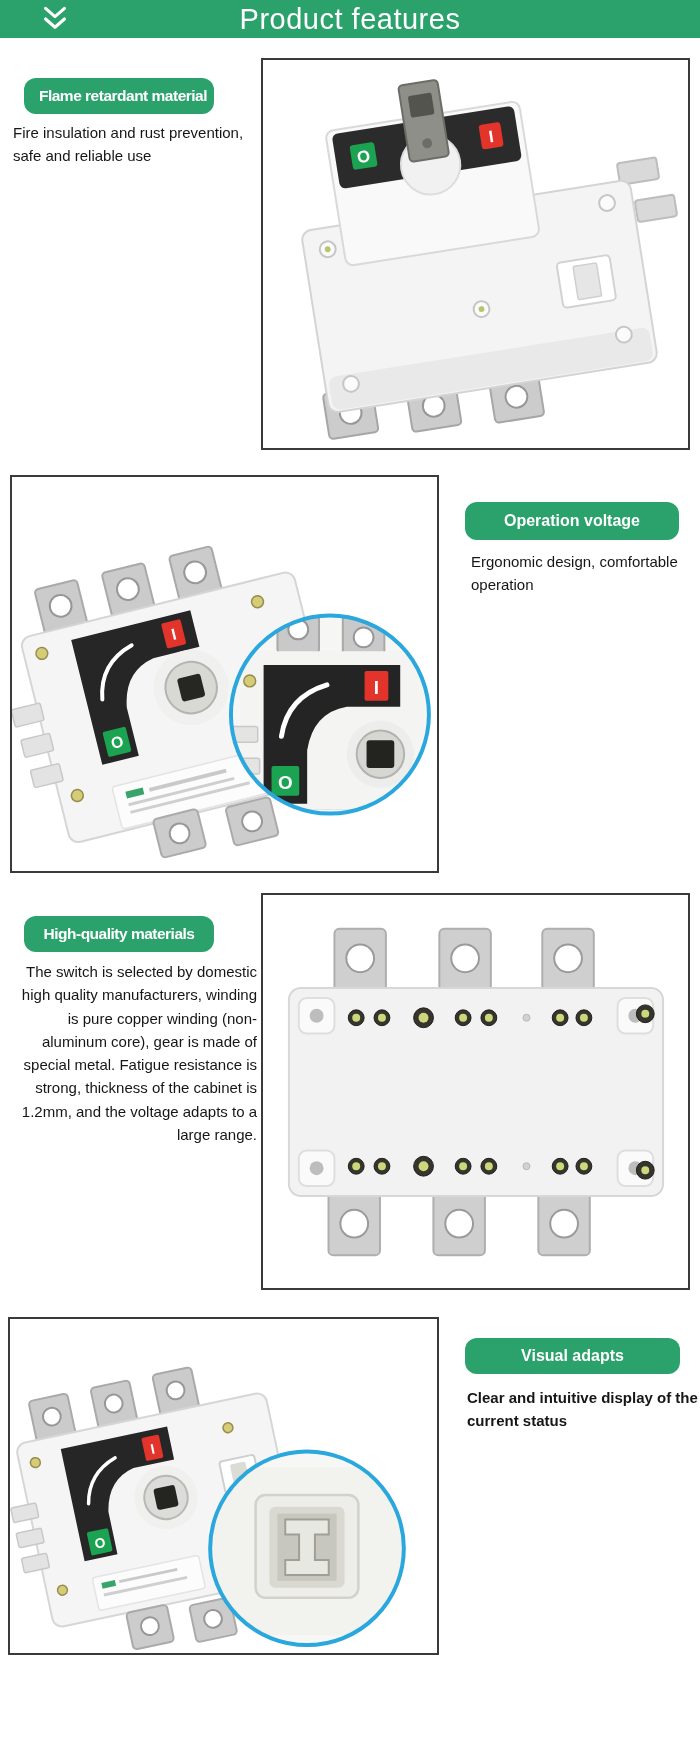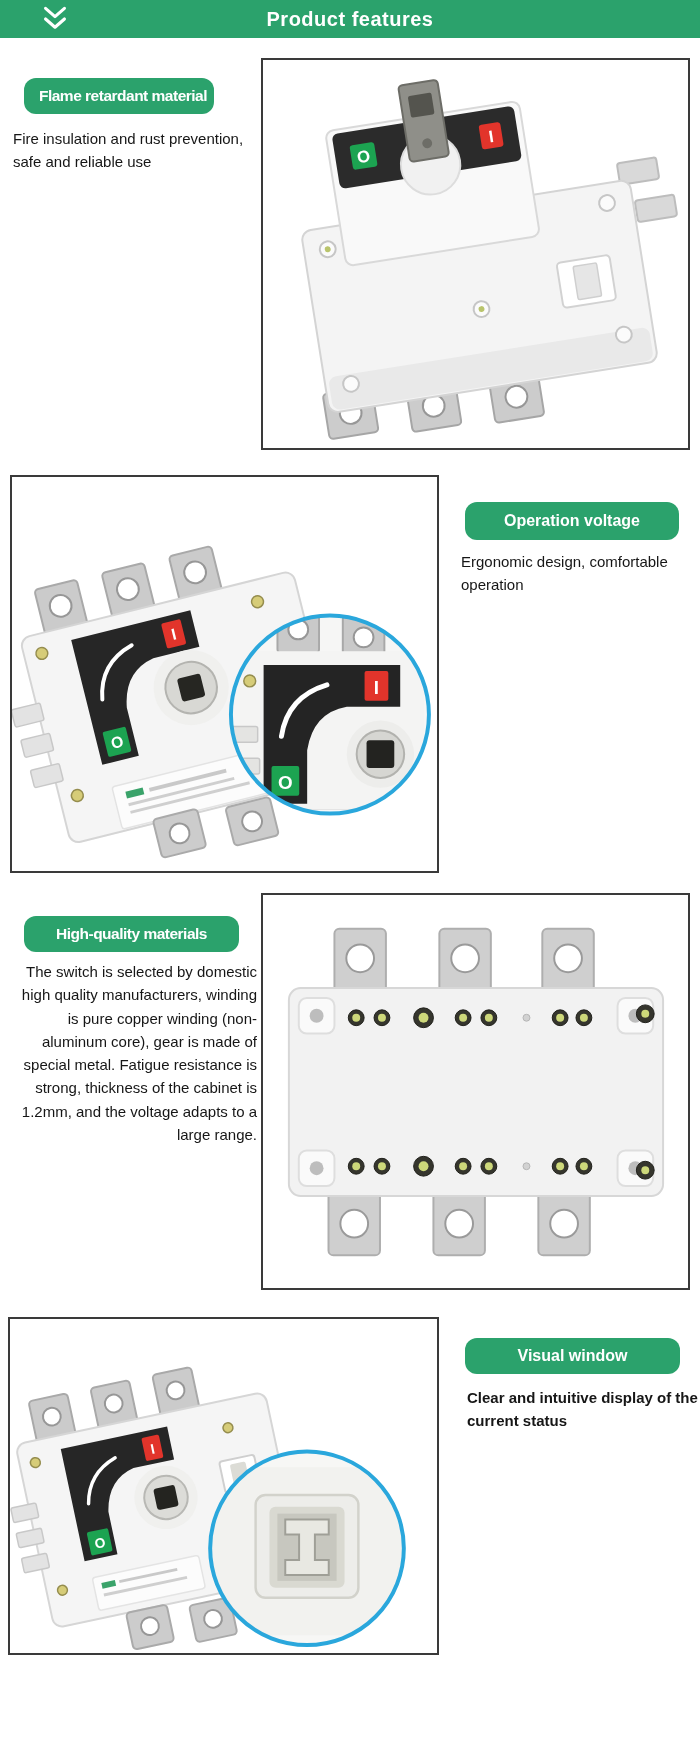--- a/index.html
+++ b/index.html
@@ -4,21 +4,21 @@
 <style>
   * { margin:0; padding:0; box-sizing:border-box; }
   html,body { background:#ffffff; }
   .page {
     position:relative; width:700px; height:1750px; background:#ffffff;
     font-family:"Liberation Sans", sans-serif; overflow:hidden;
   }
   
   .hdr { position:absolute; left:0; top:0; width:700px; height:38px;
          background:#2ba26c; display:flex; align-items:center; justify-content:center; }
-  .hdr-title { color:#ffffff; font-size:20px; font-weight:bold; letter-spacing:0.5px; }
+  .hdr-title { color:#ffffff; font-size:29px; font-weight:normal; letter-spacing:0.5px; }
   .hdr-chev { position:absolute; left:42px; top:6px; width:26px; height:26px; }
   
   .badge { position:absolute; background:#2ba26c; color:#ffffff; font-weight:bold;
            font-size:16px; border-radius:12px; display:flex; align-items:center;
            justify-content:center; text-align:center; white-space:nowrap; }
   .badge.narrow { letter-spacing:-0.5px; font-size:15.5px; }
   
   .desc { position:absolute; color:#161616; font-size:15px; line-height:1.5; }
   
   .imgbox { position:absolute; background:#ffffff; border:2px solid #3a3a3a; overflow:hidden; }
@@ -32,21 +32,21 @@
 
   <div class="hdr">
     <svg class="hdr-chev" viewBox="0 0 22 22">
       <path d="M3 2 L11 9 L19 2" fill="none" stroke="#ffffff" stroke-width="2.6" stroke-linecap="round" stroke-linejoin="round"></path>
       <path d="M3 11 L11 18 L19 11" fill="none" stroke="#ffffff" stroke-width="2.6" stroke-linecap="round" stroke-linejoin="round"></path>
     </svg>
     <div class="hdr-title">Product features</div>
   </div>
 
   <div class="badge narrow" style="left:24px; top:78px; width:190px; height:36px;padding-left:8px;">Flame retardant material</div>
-  <div class="desc" style="left:13px; top:128px; width:248px;">Fire insulation and rust prevention, safe and reliable use</div>
+  <div class="desc" style="left:13px; top:122px; width:248px;">Fire insulation and rust prevention, safe and reliable use</div>
 
   <div class="imgbox" style="left:261px; top:58px; width:429px; height:392px;">
     <svg viewBox="0 0 429 392">
       <g transform="rotate(-9 215 210)">
 
         <g fill="#cccccc" stroke="#a6a6a6" stroke-width="2">
           <rect x="42" y="312" width="50" height="46" rx="4"></rect>
           <rect x="126" y="318" width="50" height="46" rx="4"></rect>
           <rect x="210" y="322" width="50" height="46" rx="4"></rect>
         </g>
@@ -209,23 +209,23 @@
           <rect x="268" y="344" width="20" height="7" fill="#36a169"></rect>
           <rect x="294" y="346" width="70" height="3" fill="#c6c6c6"></rect>
           <rect x="268" y="356" width="100" height="3" fill="#c6c6c6"></rect>
         </g>
         <circle cx="321" cy="240" r="100" fill="none" stroke="#2aa7dc" stroke-width="4"></circle>
       </g>
     </svg>
   </div>
 
   <div class="badge" style="left:465px; top:502px; width:214px; height:38px;">Operation voltage</div>
-  <div class="desc" style="left:461px; top:551px; width:225px;">Ergonomic design, comfortable operation</div>
-
-  <div class="badge narrow" style="left:24px; top:916px; width:215px; height:36px;">High-quality materials</div>
+  <div class="desc" style="left:471px; top:551px; width:225px;">Ergonomic design, comfortable operation</div>
+
+  <div class="badge narrow" style="left:24px; top:916px; width:190px; height:36px;">High-quality materials</div>
   <div class="desc" style="left:13px; top:960px; width:244px; line-height:1.55;text-align:right;">The switch is selected by domestic high quality manufacturers, winding is pure copper winding (non-aluminum core), gear is made of special metal. Fatigue resistance is strong, thickness of the cabinet is 1.2mm, and the voltage adapts to a large range.</div>
 
   <div class="imgbox" style="left:261px; top:893px; width:429px; height:397px;">
     <svg viewBox="0 0 429 397">
 
       <g fill="#cfcfcf" stroke="#aeaeae" stroke-width="2">
         <rect x="72" y="34" width="52" height="66" rx="5"></rect>
         <rect x="178" y="34" width="52" height="66" rx="5"></rect>
         <rect x="282" y="34" width="52" height="66" rx="5"></rect>
       </g>
@@ -392,16 +392,16 @@
             <rect x="262" y="190" width="76" height="82" rx="6" fill="#d9d9d1"></rect>
             <rect x="270" y="197" width="60" height="68" fill="#c7c7bf"></rect>
             <path d="M278,203 h44 v15 h-14 v26 h14 v15 h-44 v-15 h14 v-26 h-14 Z" fill="#e8e8e2" stroke="#9f9f97" stroke-width="2"></path>
           </g>
         </g>
         <circle cx="300" cy="232" r="98" fill="none" stroke="#2aa7dc" stroke-width="4"></circle>
       </g>
     </svg>
   </div>
 
-  <div class="badge" style="left:465px; top:1338px; width:215px; height:36px;">Visual window</div>
+  <div class="badge" style="left:465px; top:1338px; width:215px; height:36px;">Visual adapts</div>
   <div class="desc" style="left:467px; top:1387px; width:232px;font-weight:bold;">Clear and intuitive display of the current status</div>
 
 </div>
 
 </body></html>

